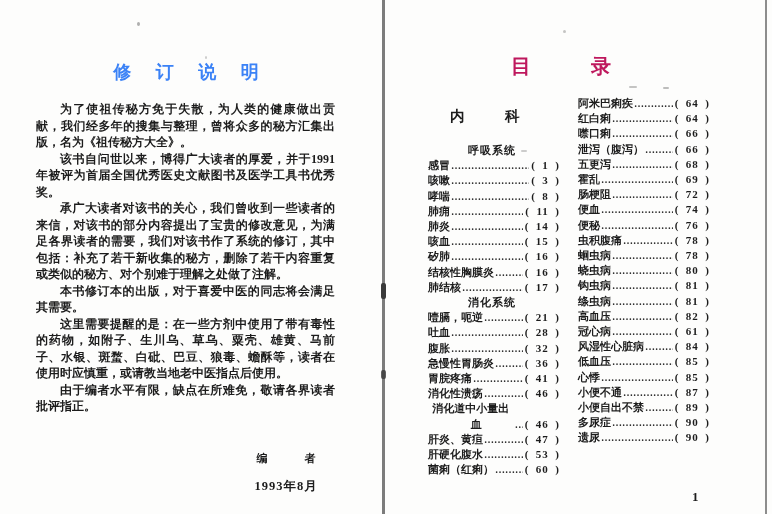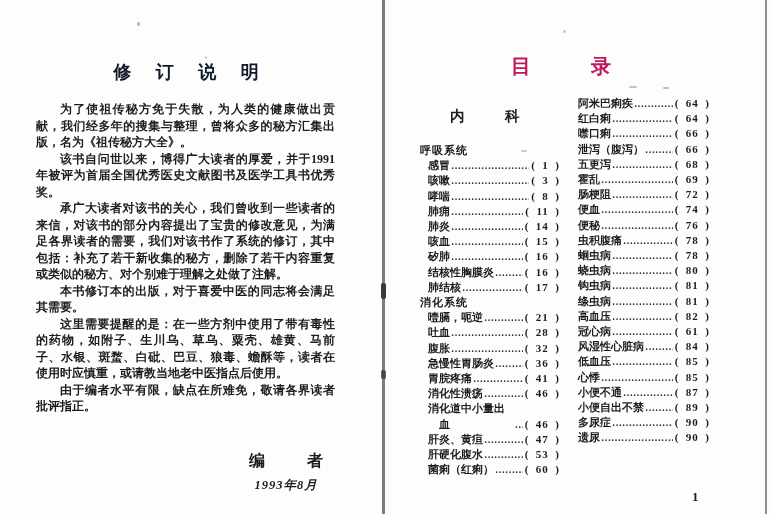--- a/index.html
+++ b/index.html
@@ -22,60 +22,60 @@
   }
   .page{position:absolute;top:0;height:514px;}
   .page-left{left:0;width:382px;}
   .page-right{left:386px;width:379px;}
 
   
   .rev-title{
     position:absolute;left:36px;top:60px;width:300px;
     margin:0;text-align:center;
     font-size:18px;font-weight:bold;letter-spacing:10px;text-indent:10px;
-    color:#0f172a;
+    color:#3b82f6;
   }
   .rev-body{
     position:absolute;left:36px;top:101px;width:299px;
     font-size:12px;line-height:16.5px;font-weight:bold;
     text-align:justify;
   }
   .rev-body p{margin:0;text-indent:2em;}
   .rev-sign{
     position:absolute;left:226px;top:451px;width:120px;
     text-align:center;font-weight:bold;
   }
-  .rev-sign .sig-name{font-size:16px;letter-spacing:13px;text-indent:13px;}
-  .rev-sign .sig-date{font-size:12.5px;margin-top:5px;letter-spacing:1px;font-style:italic;}
+  .rev-sign .sig-name{font-size:11px;letter-spacing:13px;text-indent:13px;}
+  .rev-sign .sig-date{font-size:12.5px;margin-top:12px;letter-spacing:1px;}
 
   
   .toc-title{
     position:absolute;left:100px;top:53px;width:150px;
     margin:0;text-align:center;
     font-size:20px;font-weight:bold;letter-spacing:20px;text-indent:20px;
     color:#be185d;
   }
   .toc-section{
     position:absolute;left:64px;top:107px;
     font-size:14.5px;font-weight:bold;letter-spacing:13px;
   }
   .toc-col{
     position:absolute;width:140px;
     font-size:11px;line-height:15.2px;font-weight:bold;
   }
   .toc-col-1{left:34px;top:143px;}
   .toc-col-2{left:184px;top:96px;}
-  .toc-heading{letter-spacing:1px;}
+  .toc-heading{letter-spacing:1px;margin-left:48px;}
   .toc-entry{
     display:flex;align-items:flex-end;
     padding-left:13px;
   }
   .toc-entry .label{
     flex:0 1 auto;
-    padding-left:6px;text-indent:-11px; 
+    padding-left:6px;text-indent:-11px;text-align:center; 
   }
   .toc-entry .leader{
     flex:1 1 8px;min-width:8px;
     overflow:hidden;white-space:nowrap;
     margin:0 2px 0 1px;
     color:#2a2a2a;
   }
   .toc-entry .leader::after{
     content:"……………………………………………";
     font-size:10px;letter-spacing:0;

